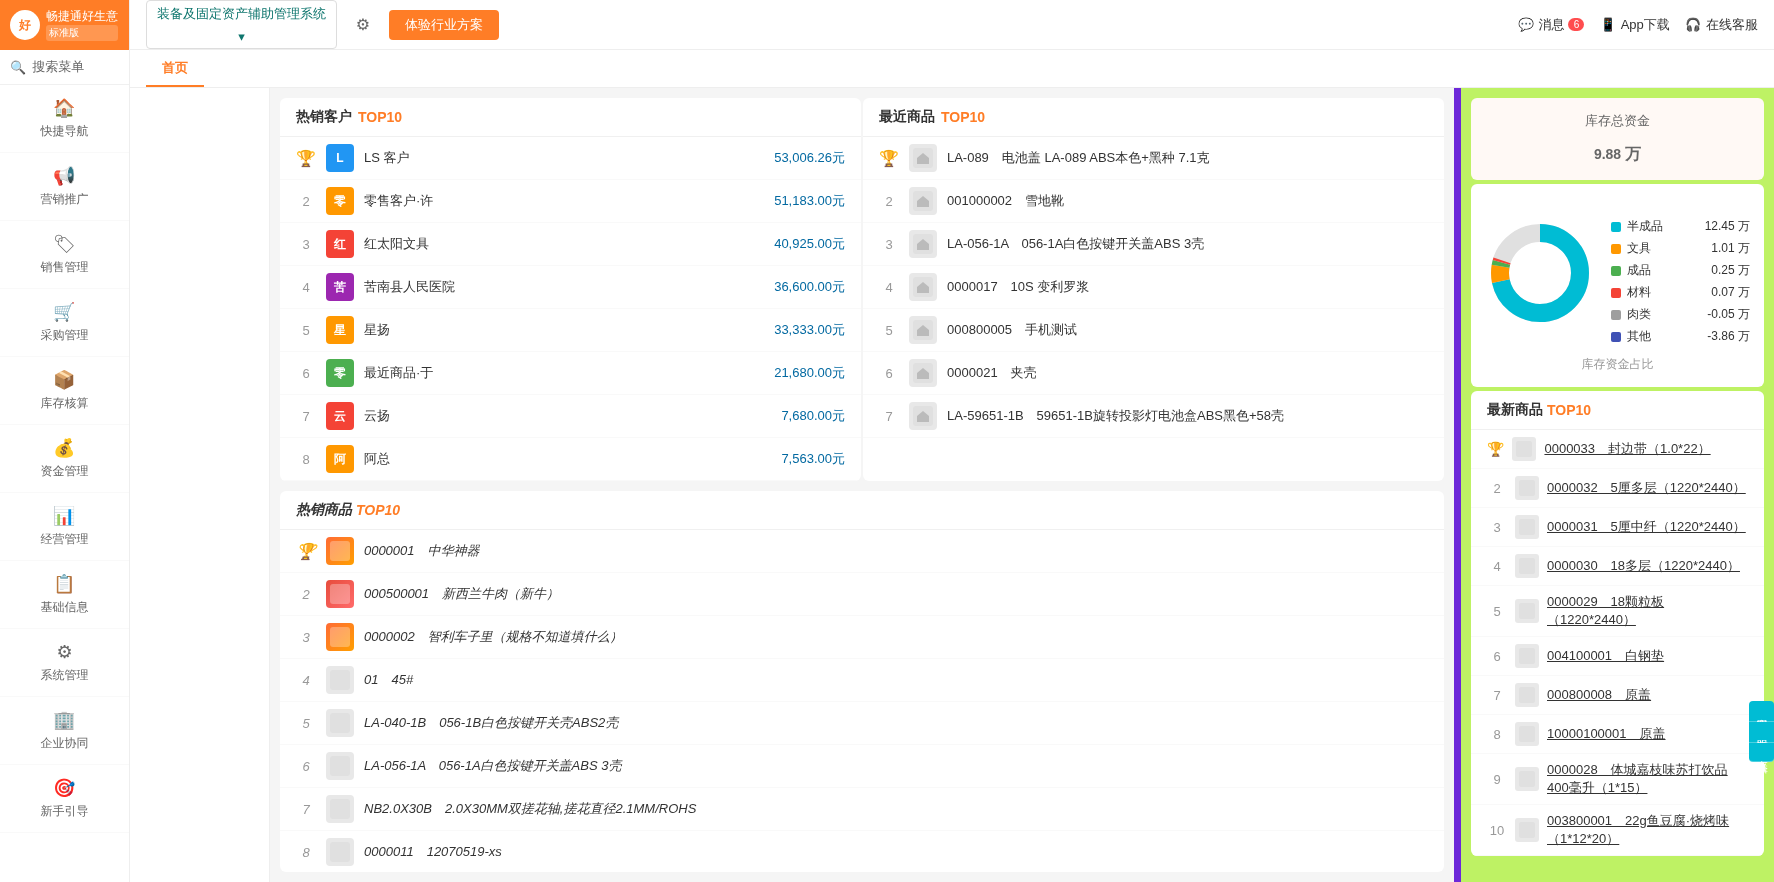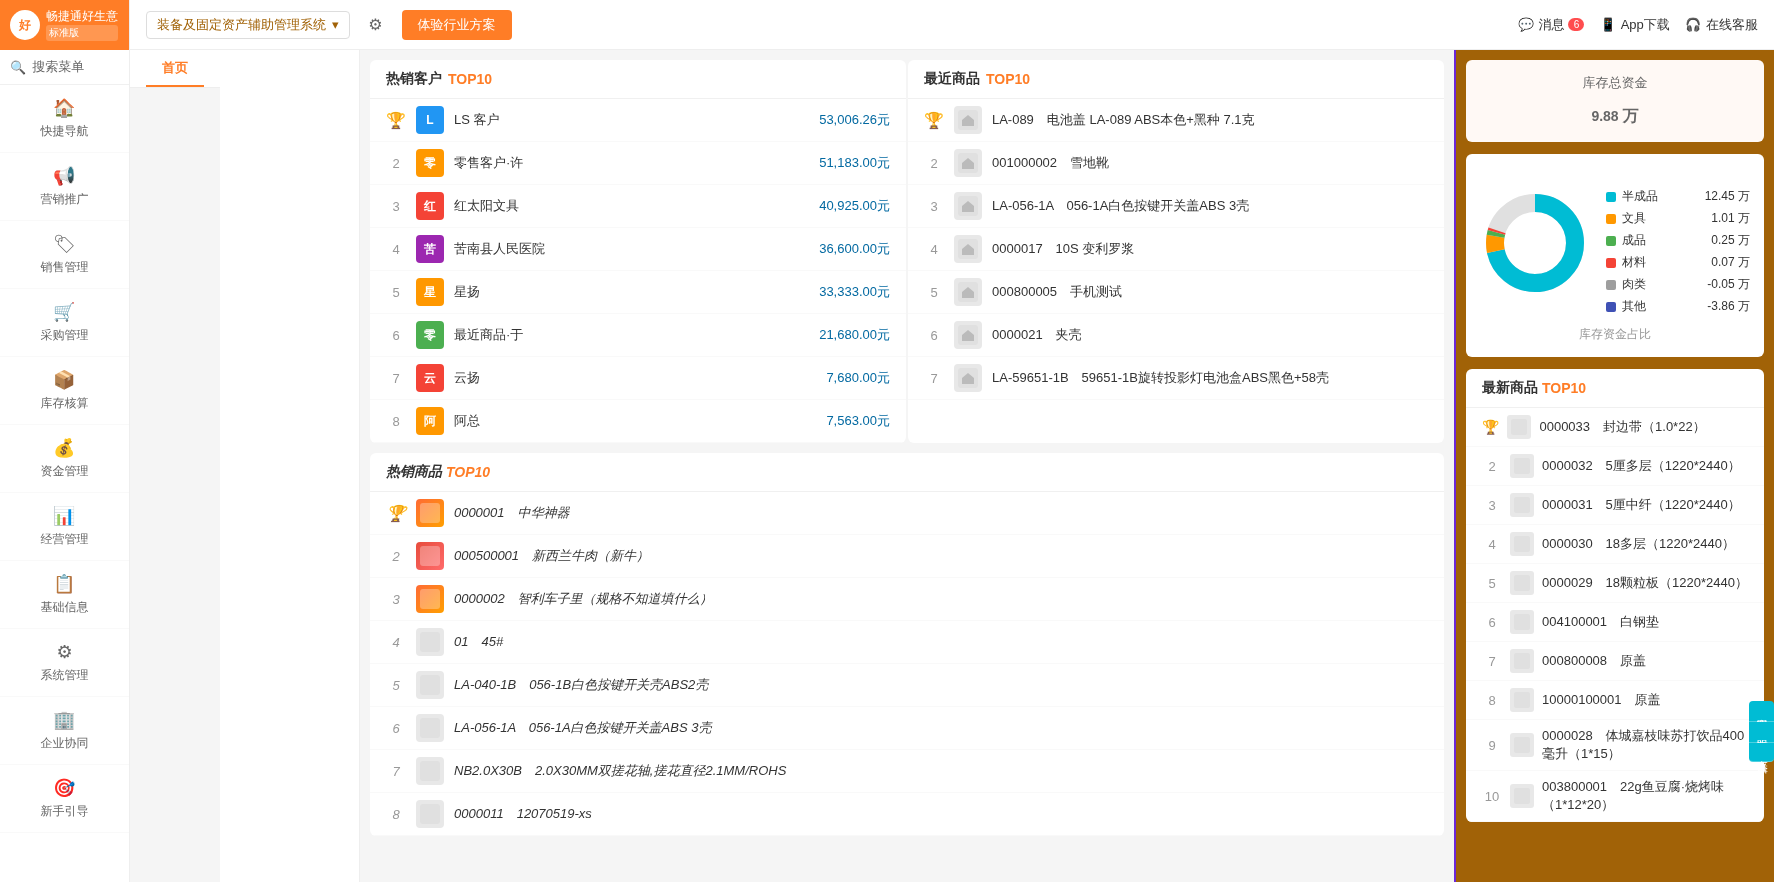--- a/index.html
+++ b/index.html
@@ -93,21 +93,22 @@
     }
     .topbar-selector {
       display: flex;
       align-items: center;
       gap: 6px;
       border: 1px solid #ddd;
       border-radius: 4px;
       padding: 4px 10px;
       cursor: pointer;
       font-size: 13px;
-      color: #a16207;
+      color: #0f766e;
+      flex-direction: column;
     }
     .topbar-settings {
       width: 28px;
       height: 28px;
       display: flex;
       align-items: center;
       justify-content: center;
       cursor: pointer;
       color: #666;
       font-size: 16px;
@@ -146,21 +147,21 @@
     }
 
     
     .main {
       position: absolute;
       top: 50px;
       left: 130px;
       right: 0;
       bottom: 0;
       display: flex;
-      flex-direction: row;
+      flex-direction: column;
     }
     .page-tab-bar {
       background: #fff;
       height: 38px;
       display: flex;
       align-items: center;
       border-bottom: 1px solid #eee;
       padding: 0 16px;
     }
     .page-tab {
@@ -281,27 +282,27 @@
       border-radius: 4px;
       display: flex;
       align-items: center;
       justify-content: center;
     }
 
     
     .right-panel {
       width: 320px;
       flex-shrink: 0;
-      background: #a16207;
+      background: #bef264;
       display: flex;
       flex-direction: column;
       overflow-y: auto;
       padding: 10px;
-      gap: 12px;
-      border-left: 2px solid #6d28d9;
+      gap: 4px;
+      border-left: 7px solid #6d28d9;
     }
 
     .inventory-box {
       background: #fff9f5;
       border-radius: 6px;
       padding: 14px 16px;
       text-align: center;
     }
     .inventory-title {
       font-size: 13px;
@@ -401,20 +402,21 @@
       border-radius: 3px;
       flex-shrink: 0;
       display: flex;
       align-items: center;
       justify-content: center;
     }
     .new-product-name {
       flex: 1;
       font-size: 13px;
       color: #333;
+      text-decoration: underline;
     }
 
     
     .float-service {
       position: fixed;
       right: 0;
       bottom: 120px;
       display: flex;
       flex-direction: column;
     }

